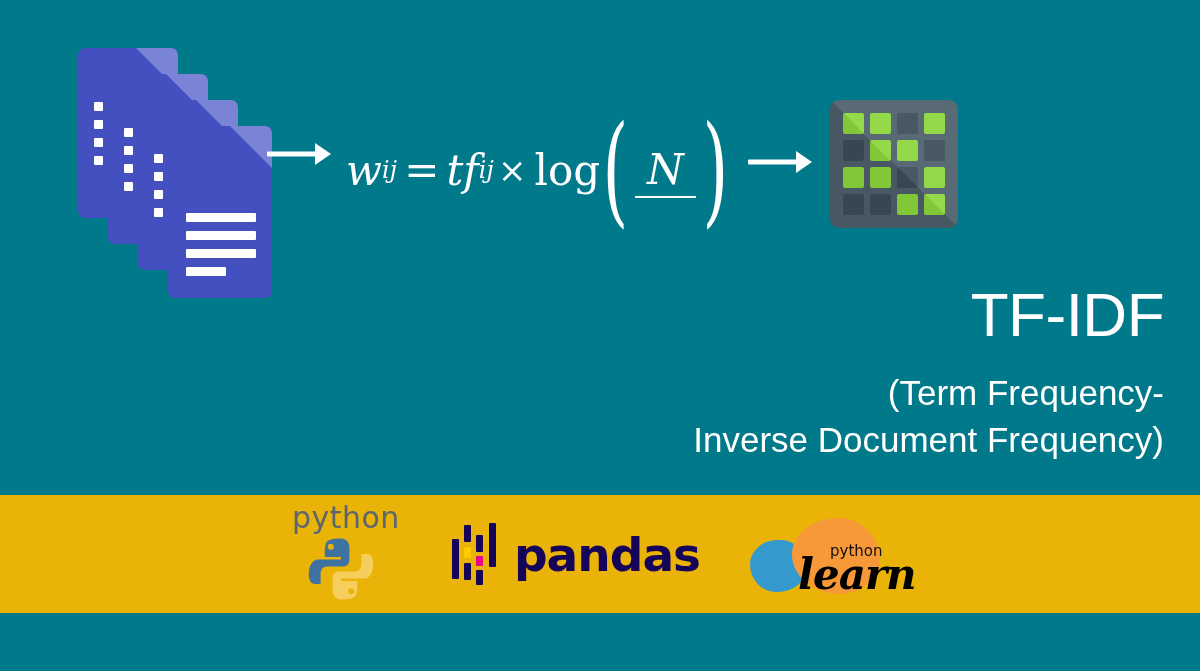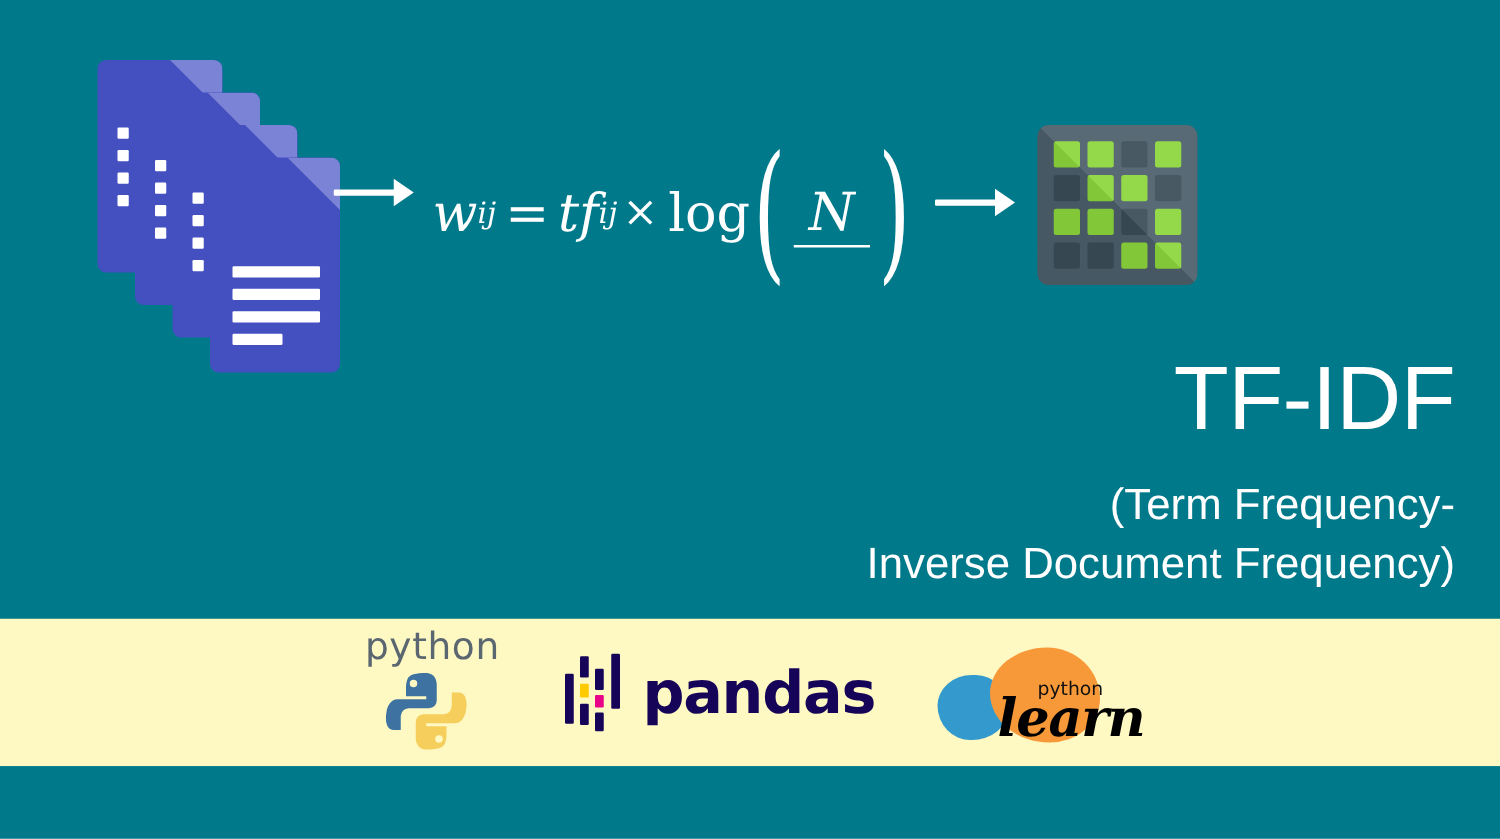--- a/index.html
+++ b/index.html
@@ -207,42 +207,42 @@
   
   #title-block {
     position: absolute;
     right: 36px;
     top: 282px;
     text-align: right;
     color: #ffffff;
   }
   #page-title {
     font-family: "Liberation Sans", sans-serif;
-    font-size: 72px;
+    font-size: 62px;
     font-weight: 400;
     line-height: 1.05;
     letter-spacing: -0.5px;
   }
   #page-subtitle {
     font-family: "Liberation Sans", sans-serif;
     font-size: 35px;
     font-weight: 400;
     line-height: 1.35;
     margin-top: 22px;
     white-space: pre-line;
   }
 
   
   #logo-band {
     position: absolute;
     left: 0;
     top: 495px;
     width: 1200px;
     height: 118px;
-    background: #fef9c3;
+    background: #eab308;
     display: flex;
     align-items: center;
     justify-content: center;
     gap: 44px;
   }
   #bottom-strip {
     position: absolute;
     left: 0;
     top: 613px;
     width: 1200px;

